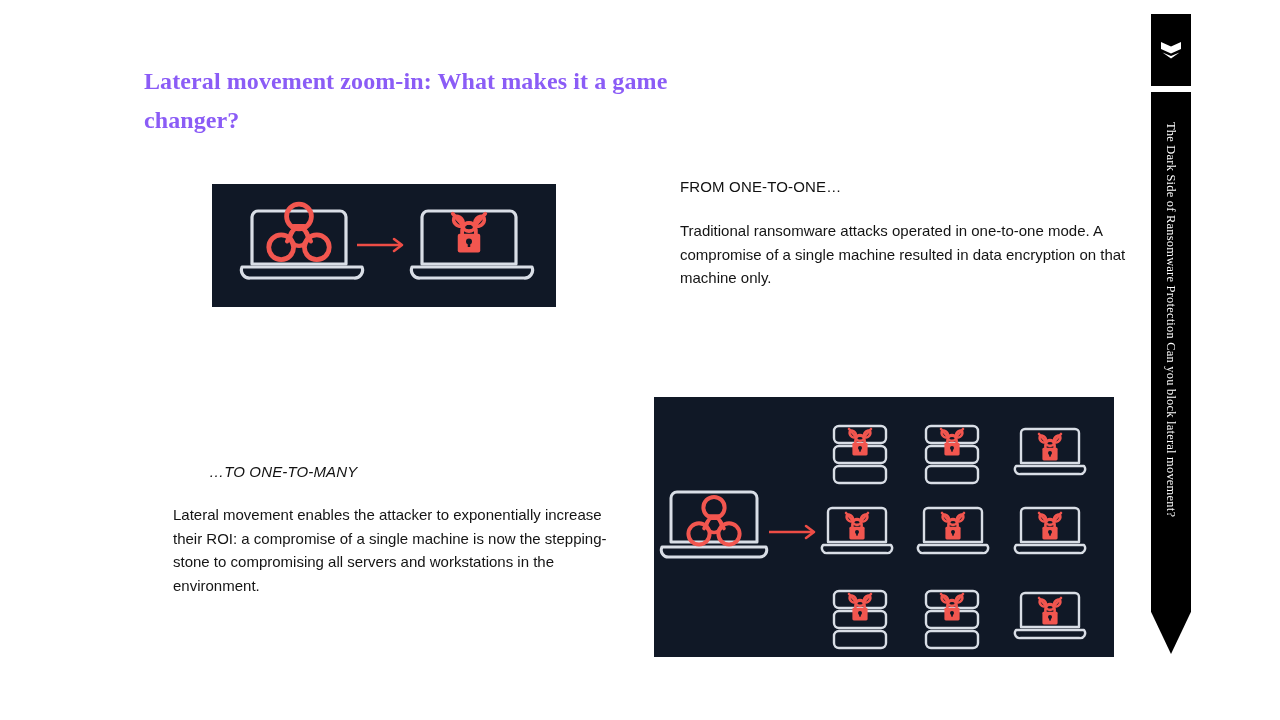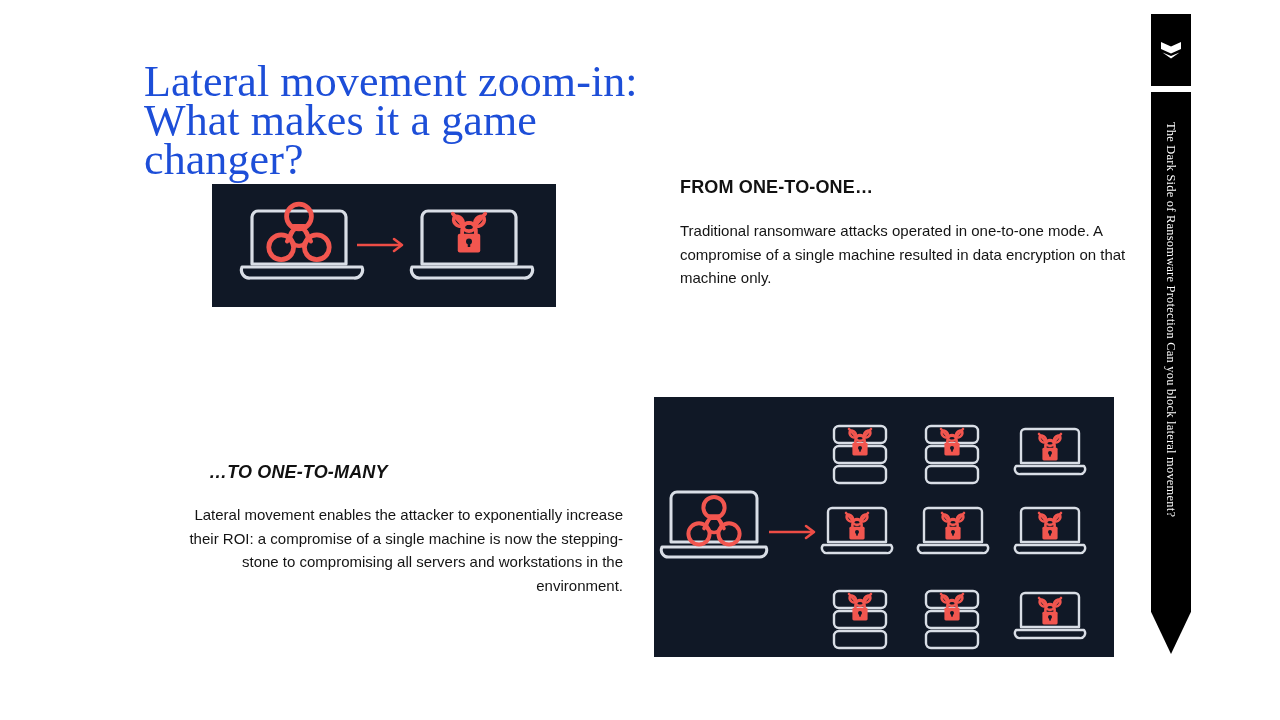--- a/index.html
+++ b/index.html
@@ -16,32 +16,32 @@
     color: #111111;
   }
 
   
   .slide-title {
     position: absolute;
     left: 144px;
     top: 62px;
     width: 560px;
     font-family: "Liberation Serif", serif;
-    font-size: 44px;
+    font-size: 24px;
     line-height: 39px;
-    font-weight: 400;
-    color: #1d4ed8;
+    font-weight: 700;
+    color: #8b5cf6;
     letter-spacing: 0.1px;
   }
 
   
   .kicker {
-    font-size: 18px;
+    font-size: 15px;
     line-height: 20px;
-    font-weight: 700;
+    font-weight: 400;
     color: #111111;
     letter-spacing: 0.15px;
   }
   .kicker.italic { font-style: italic; margin-left: 36px; }
 
   .body-copy {
     font-size: 15px;
     line-height: 23.5px;
     font-weight: 400;
     color: #141414;
@@ -54,21 +54,21 @@
     width: 462px;
   }
   .block-right .body-copy { margin-top: 22px; }
 
   .block-left {
     position: absolute;
     left: 173px;
     top: 462px;
     width: 450px;
   }
-  .block-left .body-copy { margin-top: 21px; text-align: right; }
+  .block-left .body-copy { margin-top: 21px; }
 
   
   .panel {
     position: absolute;
     background: #101826;
     overflow: hidden;
   }
   .panel-one {
     left: 212px;
     top: 184px;

